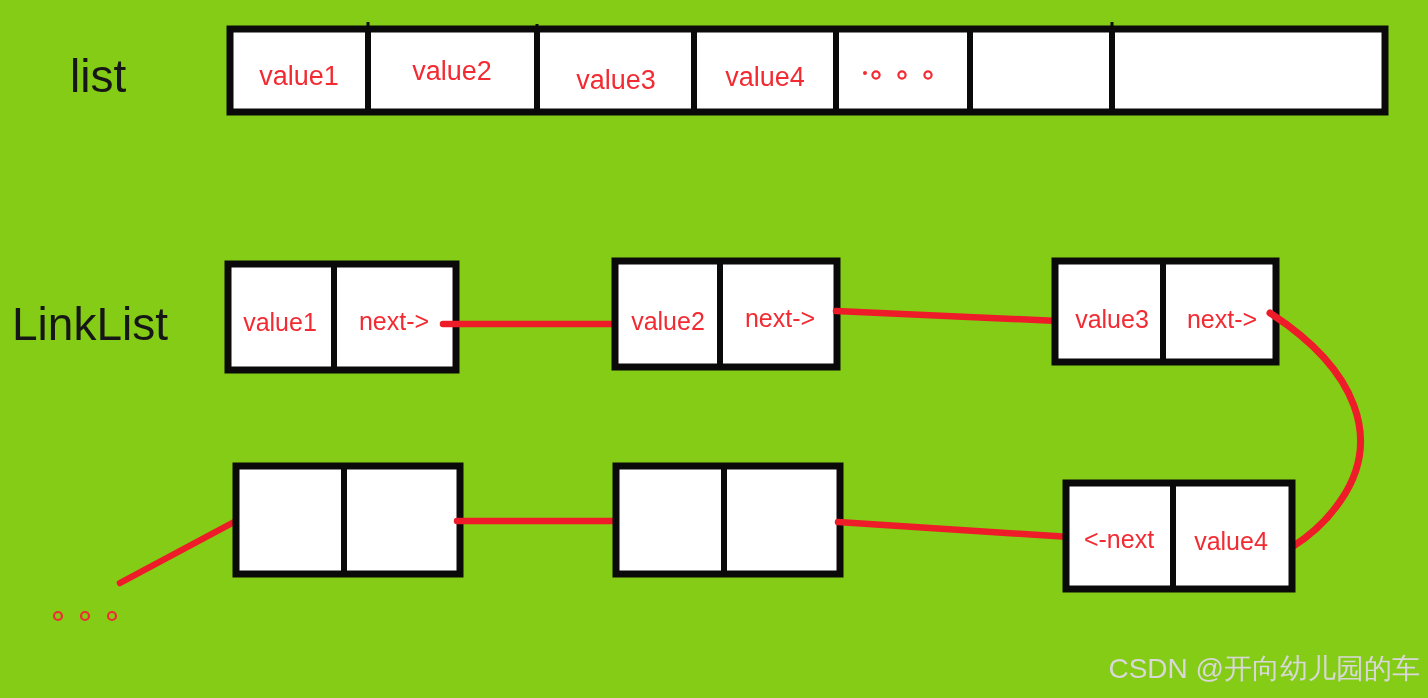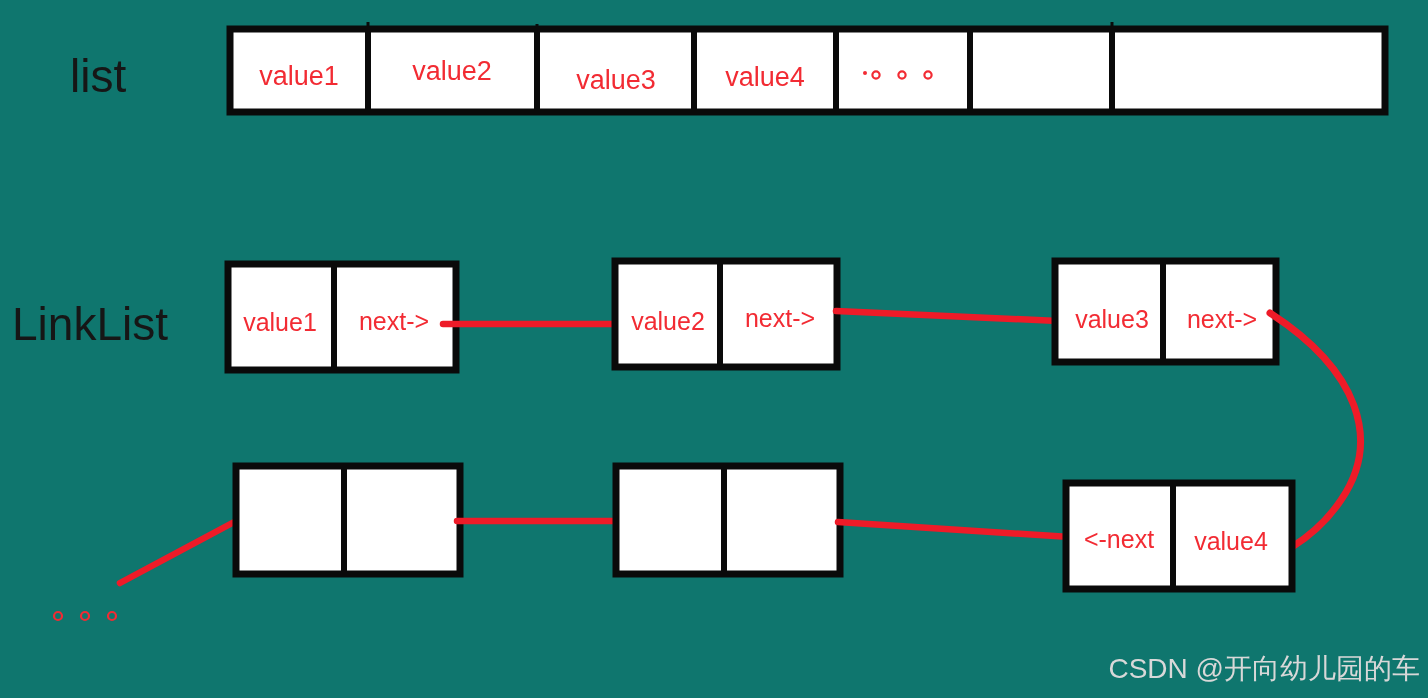--- a/index.html
+++ b/index.html
@@ -10,21 +10,21 @@
   body {
     width: 1428px;
     height: 698px;
     overflow: hidden;
     font-family: "Liberation Sans", sans-serif;
   }
   #canvas {
     position: relative;
     width: 1428px;
     height: 698px;
-    background: #0f766e;
+    background: #84cc16;
   }
   #diagram {
     position: absolute;
     top: 0;
     left: 0;
     width: 1428px;
     height: 698px;
   }
   .row-label {
     font-family: "Liberation Sans", sans-serif;

